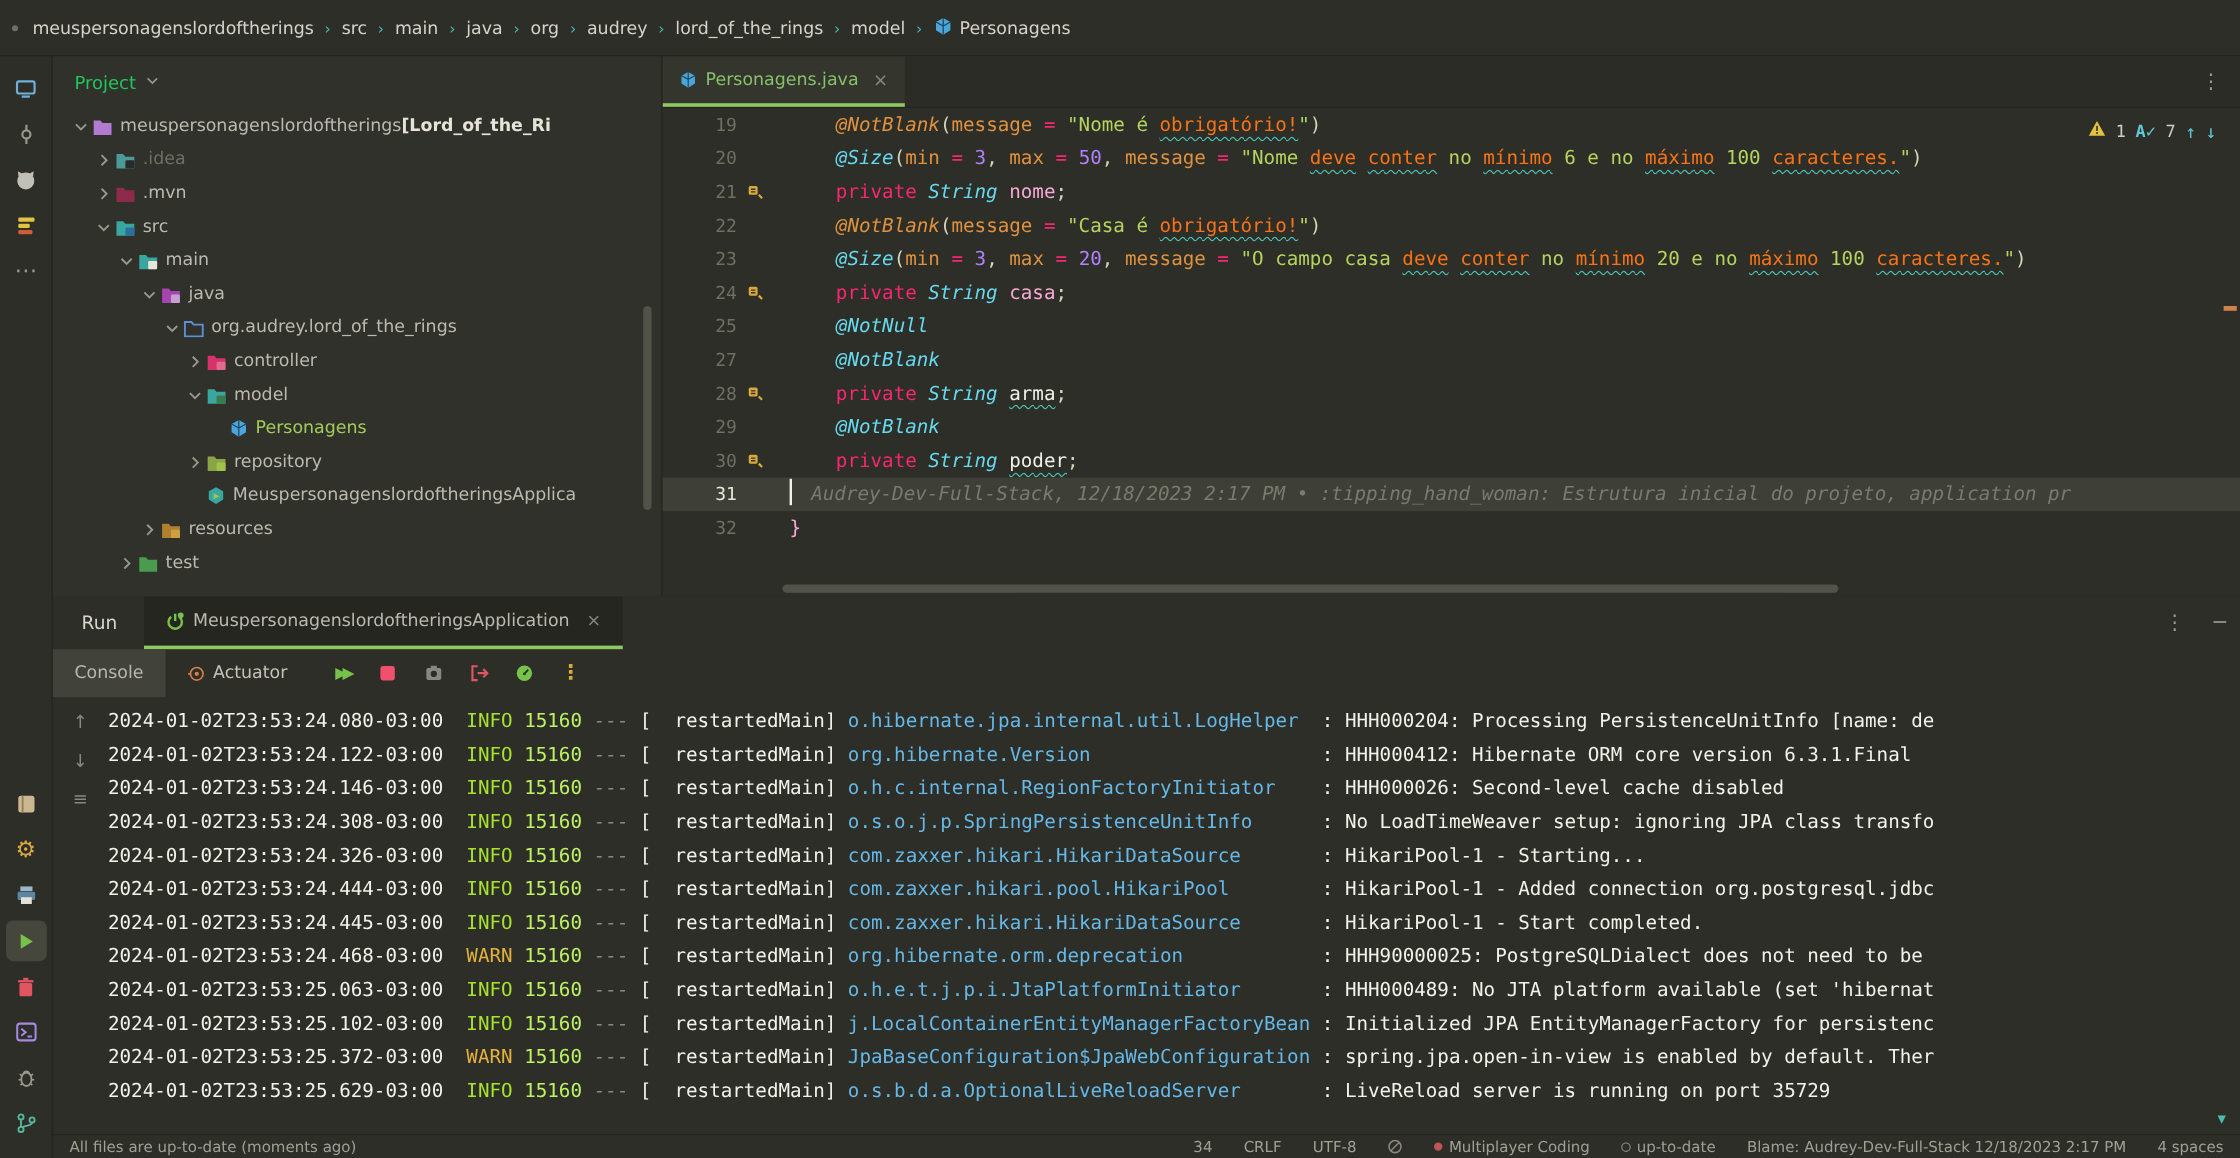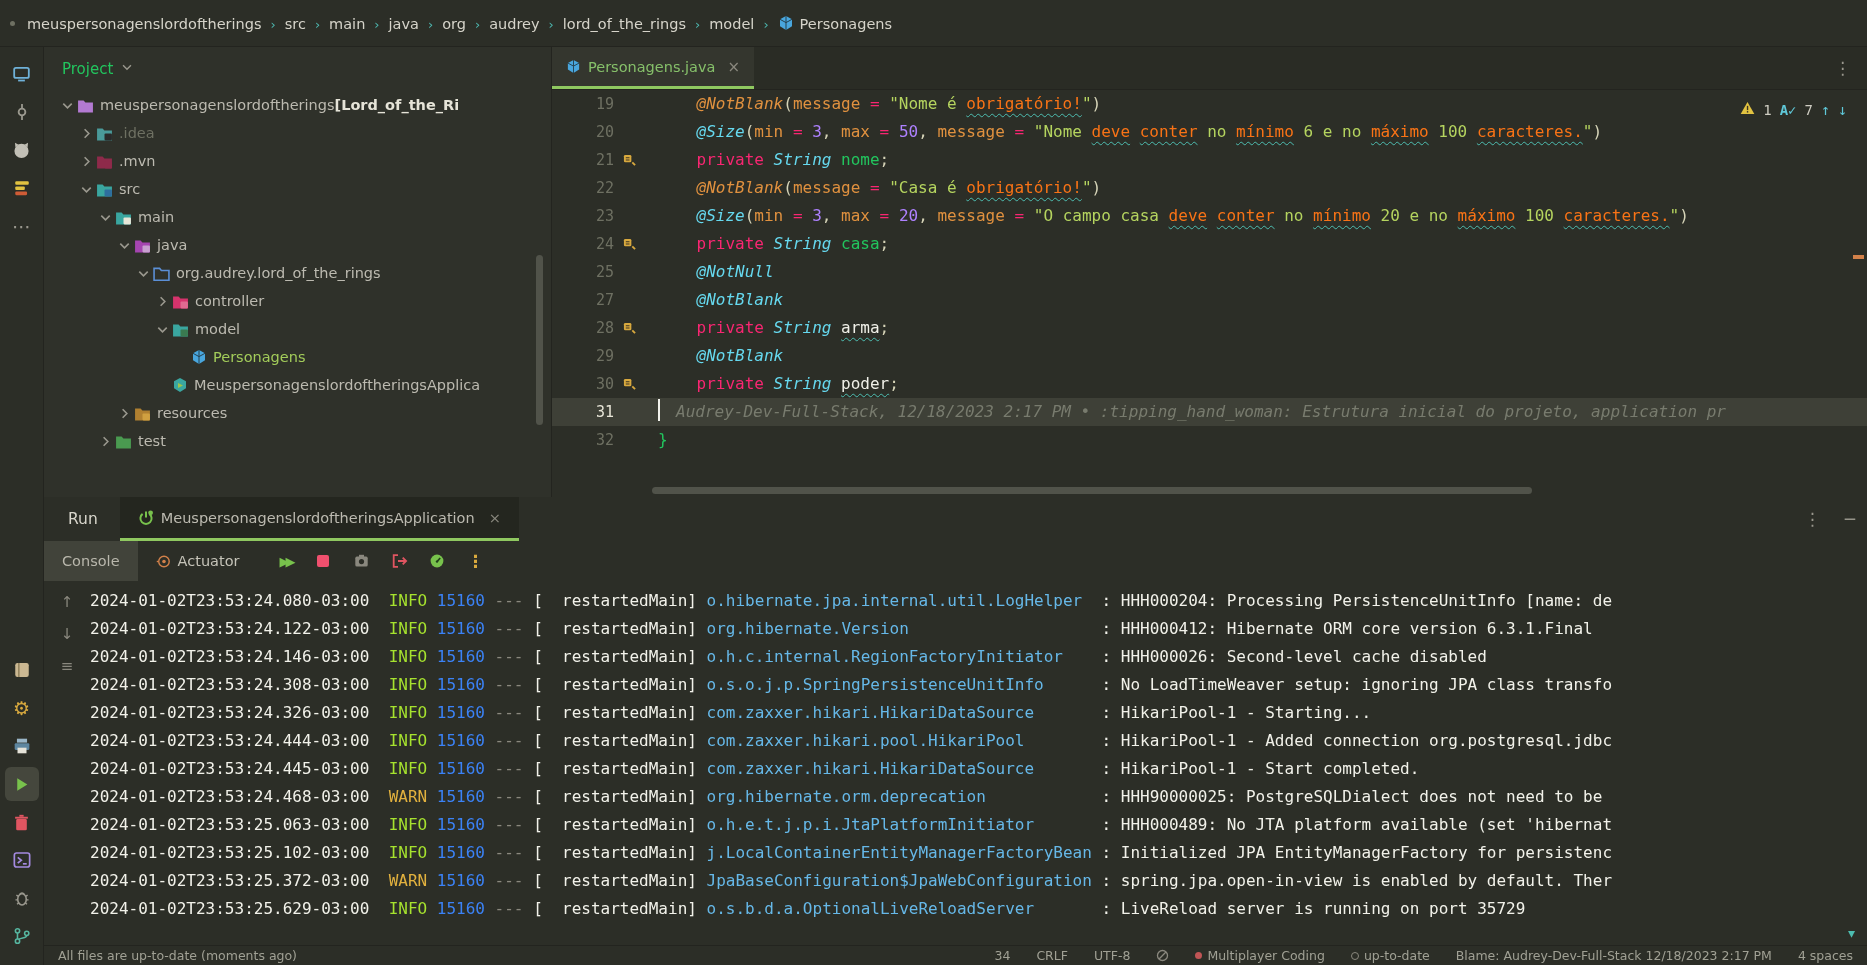--- a/index.html
+++ b/index.html
@@ -72,21 +72,21 @@
 
   .tk-kw { color:#f92672; }
   .tk-ty { color:#66d9ef; font-style:italic; }
   .tk-an { color:#e0913f; font-style:italic; }
   .tk-ac { color:#66d9ef; font-style:italic; }
   .tk-pr { color:#e0913f; }
   .tk-op { color:#f92672; }
   .tk-nu { color:#ae81ff; }
   .tk-st { color:#b5d45f; }
   .tk-sty { color:#f97316; text-decoration:underline wavy #4dbdb0 1px; text-underline-offset:4px; }
-  .tk-pl { color:#22c55e; }
+  .tk-pl { color:#f9a8d4; }
   .tk-pn { color:#d6d4b8; }
   .tk-flt { color:#f0f0e8; text-decoration:underline wavy #4dbdb0 1px; text-underline-offset:4px; }
   .blame-text { color:#787b6e; font-style:italic; padding-left:16px; }
 
   .inspect-widget { position:absolute; top:6px; right:20px; display:flex; align-items:center;
                     gap:8px; font-size:14px; color:#cfcdc2; }
   .inspect-widget .spell { color:#5fc8d8; font-weight:bold; }
   .inspect-widget .arrow { color:#5fc8d8; font-size:15px; }
   .hscroll { position:absolute; left:100px; bottom:3px; width:880px; height:7px;
              background:#51534a; border-radius:4px; }
@@ -109,21 +109,21 @@
   .ctoolbar { display:flex; align-items:center; gap:10px; margin-left:14px; }
   .ct-btn { width:28px; height:28px; display:flex; align-items:center; justify-content:center; border-radius:4px; }
 
   .console-body { flex:1; display:flex; min-height:0; position:relative; }
   .console-gutter { width:46px; flex:0 0 46px; display:flex; flex-direction:column; align-items:center;
                     padding-top:12px; gap:14px; color:#8a887e; font-size:15px; }
   .console-log { flex:1; overflow:hidden; font-size:16px; line-height:28px; padding-top:6px; white-space:pre; }
   .log-ts { color:#f2f2ea; }
   .log-info { color:#a6e22e; }
   .log-warn { color:#e2b13e; }
-  .log-pid { color:#3b82f6; }
+  .log-pid { color:#bef264; }
   .log-sep { color:#8a887e; }
   .log-th { color:#f2f2ea; }
   .log-lg { color:#66b8e8; }
   .log-ms { color:#f2f2ea; }
   .scroll-end { position:absolute; right:12px; bottom:4px; color:#4dbdb0; font-size:14px; }
 
   
   .statusbar { height:20px; flex:0 0 20px; background:#2c2e27; border-top:1px solid #23241f;
                display:flex; align-items:center; font-size:12.5px; color:#a0a094;
                padding:0 14px; overflow:hidden; }
@@ -375,20 +375,34 @@
               </div>
               <div class="tree-row" style="padding-left: 128px;">
                 <span class="tree-chev"></span>
                 <span style="display: inline-flex; align-items: center;">
                   <svg width="16" height="16" viewBox="0 0 16 16">
                     <path d="M8 1l6 3.3v6.9L8 15l-6-3.8V4.3z" fill="#49a6dd"></path>
                     <path d="M8 1v6.6L2 4.3M8 7.6l6-3.3M8 7.6V15" stroke="#25404f" stroke-width="1" fill="none"></path>
                   </svg>
                 </span>
                 <span class="tree-label green">Personagens</span>
+              </div>
+              <div class="tree-row" style="padding-left: 109px;">
+                <span class="tree-chev">
+                  <svg width="15" height="15" viewBox="0 0 16 16">
+                    <path d="M6 3.5l4.5 4.5L6 12.5" stroke="#9a988e" stroke-width="1.7" fill="none"></path>
+                  </svg>
+                </span>
+                <span style="display: inline-flex; align-items: center;">
+                  <svg width="17" height="15" viewBox="0 0 16 14">
+                    <path d="M1 2.2h5.2l1.7 2H15v9.3H1z" fill="#8aa545"></path>
+                    <rect x="8" y="7" width="7" height="6.5" rx="1" fill="#9ec44a"></rect>
+                  </svg>
+                </span>
+                <span class="tree-label">repository</span>
               </div>
               <div class="tree-row" style="padding-left: 109px;">
                 <span class="tree-chev"></span>
                 <span style="display: inline-flex; align-items: center;">
                   <svg width="16" height="16" viewBox="0 0 16 16">
                     <path d="M8 1l6 3.3v6.9L8 15l-6-3.8V4.3z" fill="#3aa6a0"></path>
                     <path d="M6 6l5 2.6L6 11z" fill="#9ec44a"></path>
                   </svg>
                 </span>
                 <span class="tree-label">MeuspersonagenslordoftheringsApplica</span>

